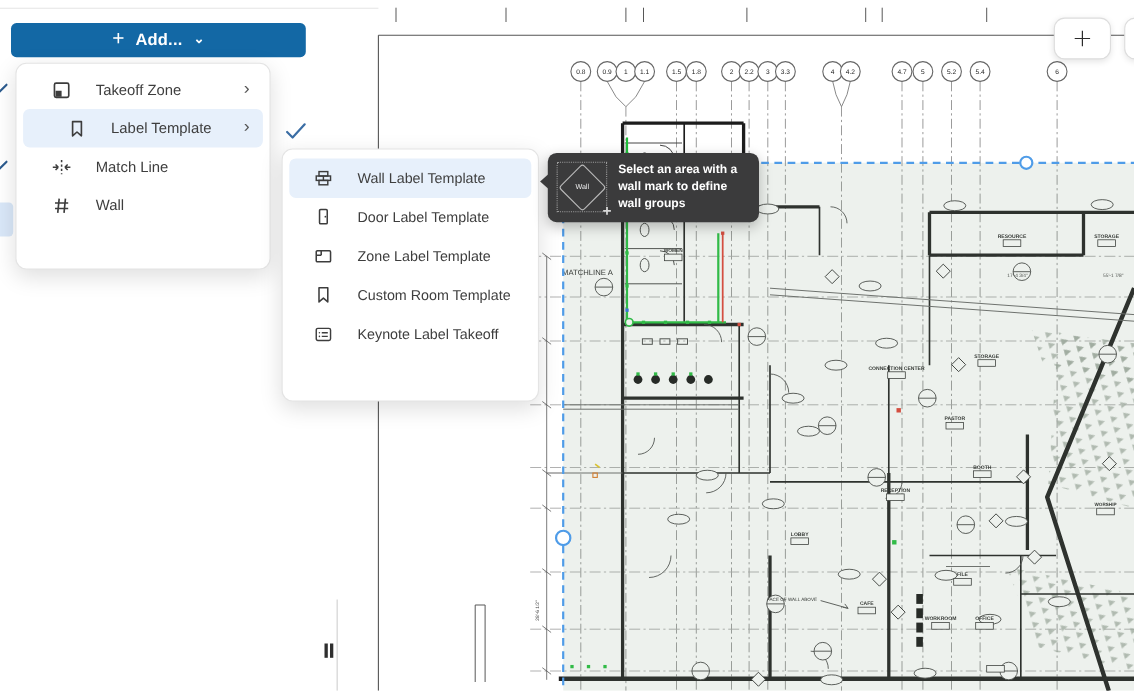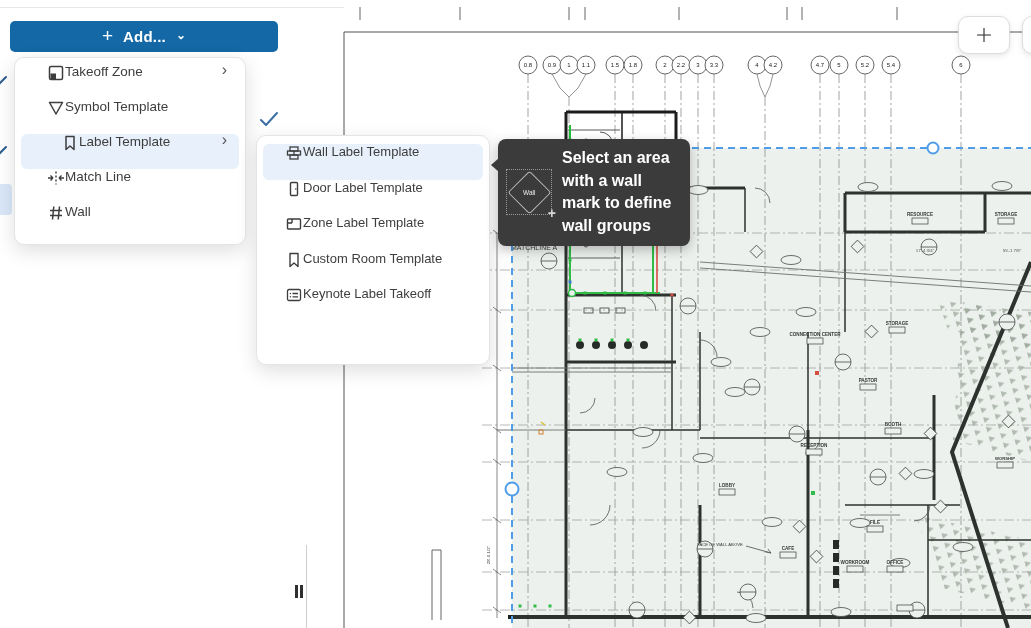--- a/index.html
+++ b/index.html
@@ -21,21 +21,21 @@
   .add-btn .lbl{font-size:15px;font-weight:700;letter-spacing:.2px;}
   .add-btn .chev{font-size:12px;font-weight:700;margin-top:-3px;}
   
   .panel{
     position:absolute;background:#fff;border:1px solid #e4e4e4;border-radius:10px;
     box-shadow:0 6px 20px rgba(0,0,0,.13);box-sizing:border-box;padding:6px 0;
   }
   #main-menu{left:14px;top:57px;width:232px;height:188px;}
   #sub-menu{left:256px;top:135px;width:234px;height:230px;padding:8px 0;}
   .mi{
-    height:35px;display:flex;align-items:flex-start;gap:0;
+    height:35px;display:flex;align-items:center;gap:22px;
     padding:0 12px 0 26px;margin:0 6px;border-radius:6px;cursor:pointer;
     color:#3e3e3e;font-size:13.5px;
   }
   #sub-menu .mi{height:35.5px;padding-left:22px;font-size:13px;}
   .mi.hl{background:#e7f0fb;padding-left:40px;}
   .mi .txt{flex:1;}
   .mi .arrow{color:#555;font-size:16px;line-height:1;margin-top:-2px;}
   .micon{width:18px;height:18px;flex:0 0 18px;display:block;}
   .micon svg{display:block;}
   
@@ -53,21 +53,21 @@
   .tt-badge{
     position:relative;width:44px;height:44px;flex:0 0 44px;
     border:1px dotted #9a9a9a;display:flex;align-items:center;justify-content:center;
   }
   .tt-diamond{
     width:29px;height:29px;border:1px solid #b9b9b9;transform:rotate(45deg);
     display:flex;align-items:center;justify-content:center;border-radius:3px;
   }
   .tt-diamond span{transform:rotate(-45deg);font-size:6.5px;color:#eee;}
   .tt-cross{position:absolute;right:-5px;bottom:-7px;color:#d8d8d8;font-size:14px;font-weight:700;}
-  .tt-text{margin-left:10px;width:128px;font-size:16px;font-weight:700;line-height:1.42;}
+  .tt-text{margin-left:10px;width:128px;font-size:11px;font-weight:700;line-height:1.42;}
   
   .float-btn{
     position:absolute;background:#fff;border:1px solid #ddd;border-radius:10px;
     box-shadow:0 2px 6px rgba(0,0,0,.10);display:flex;align-items:center;justify-content:center;
     cursor:pointer;
   }
   #crosshair-btn{left:958px;top:16px;width:50px;height:36px;}
   #edge-btn{left:1022px;top:16px;width:20px;height:36px;border-radius:10px 0 0 10px;}
   
   .edge-chev{position:absolute;left:-9px;}
@@ -377,28 +377,20 @@
   <div class="mi">
     <span class="micon">
       <svg width="18" height="18" viewBox="0 0 18 18">
           <rect x="2.5" y="2.5" width="13" height="13" rx="1.5" fill="none" stroke="#3d3d3d" stroke-width="1.5"></rect>
           <rect x="3.5" y="9.5" width="5.5" height="5.5" fill="#3d3d3d"></rect>
         </svg>
     </span>
     <span class="txt">Takeoff Zone</span>
     <span class="arrow">›</span>
   </div>
-  <div class="mi">
-    <span class="micon">
-      <svg width="18" height="18" viewBox="0 0 18 18">
-          <path d="M2.5,3.5 H15.5 L9,15 Z" fill="none" stroke="#3d3d3d" stroke-width="1.5" stroke-linejoin="round"></path>
-        </svg>
-    </span>
-    <span class="txt">Symbol Template</span>
-  </div>
   <div class="mi hl">
     <span class="micon">
       <svg width="18" height="18" viewBox="0 0 18 18">
           <path d="M5,2.5 H13 V15.5 L9,12 L5,15.5 Z" fill="none" stroke="#3d3d3d" stroke-width="1.5" stroke-linejoin="round"></path>
         </svg>
     </span>
     <span class="txt">Label Template</span>
     <span class="arrow">›</span>
   </div>
   <div class="mi">

